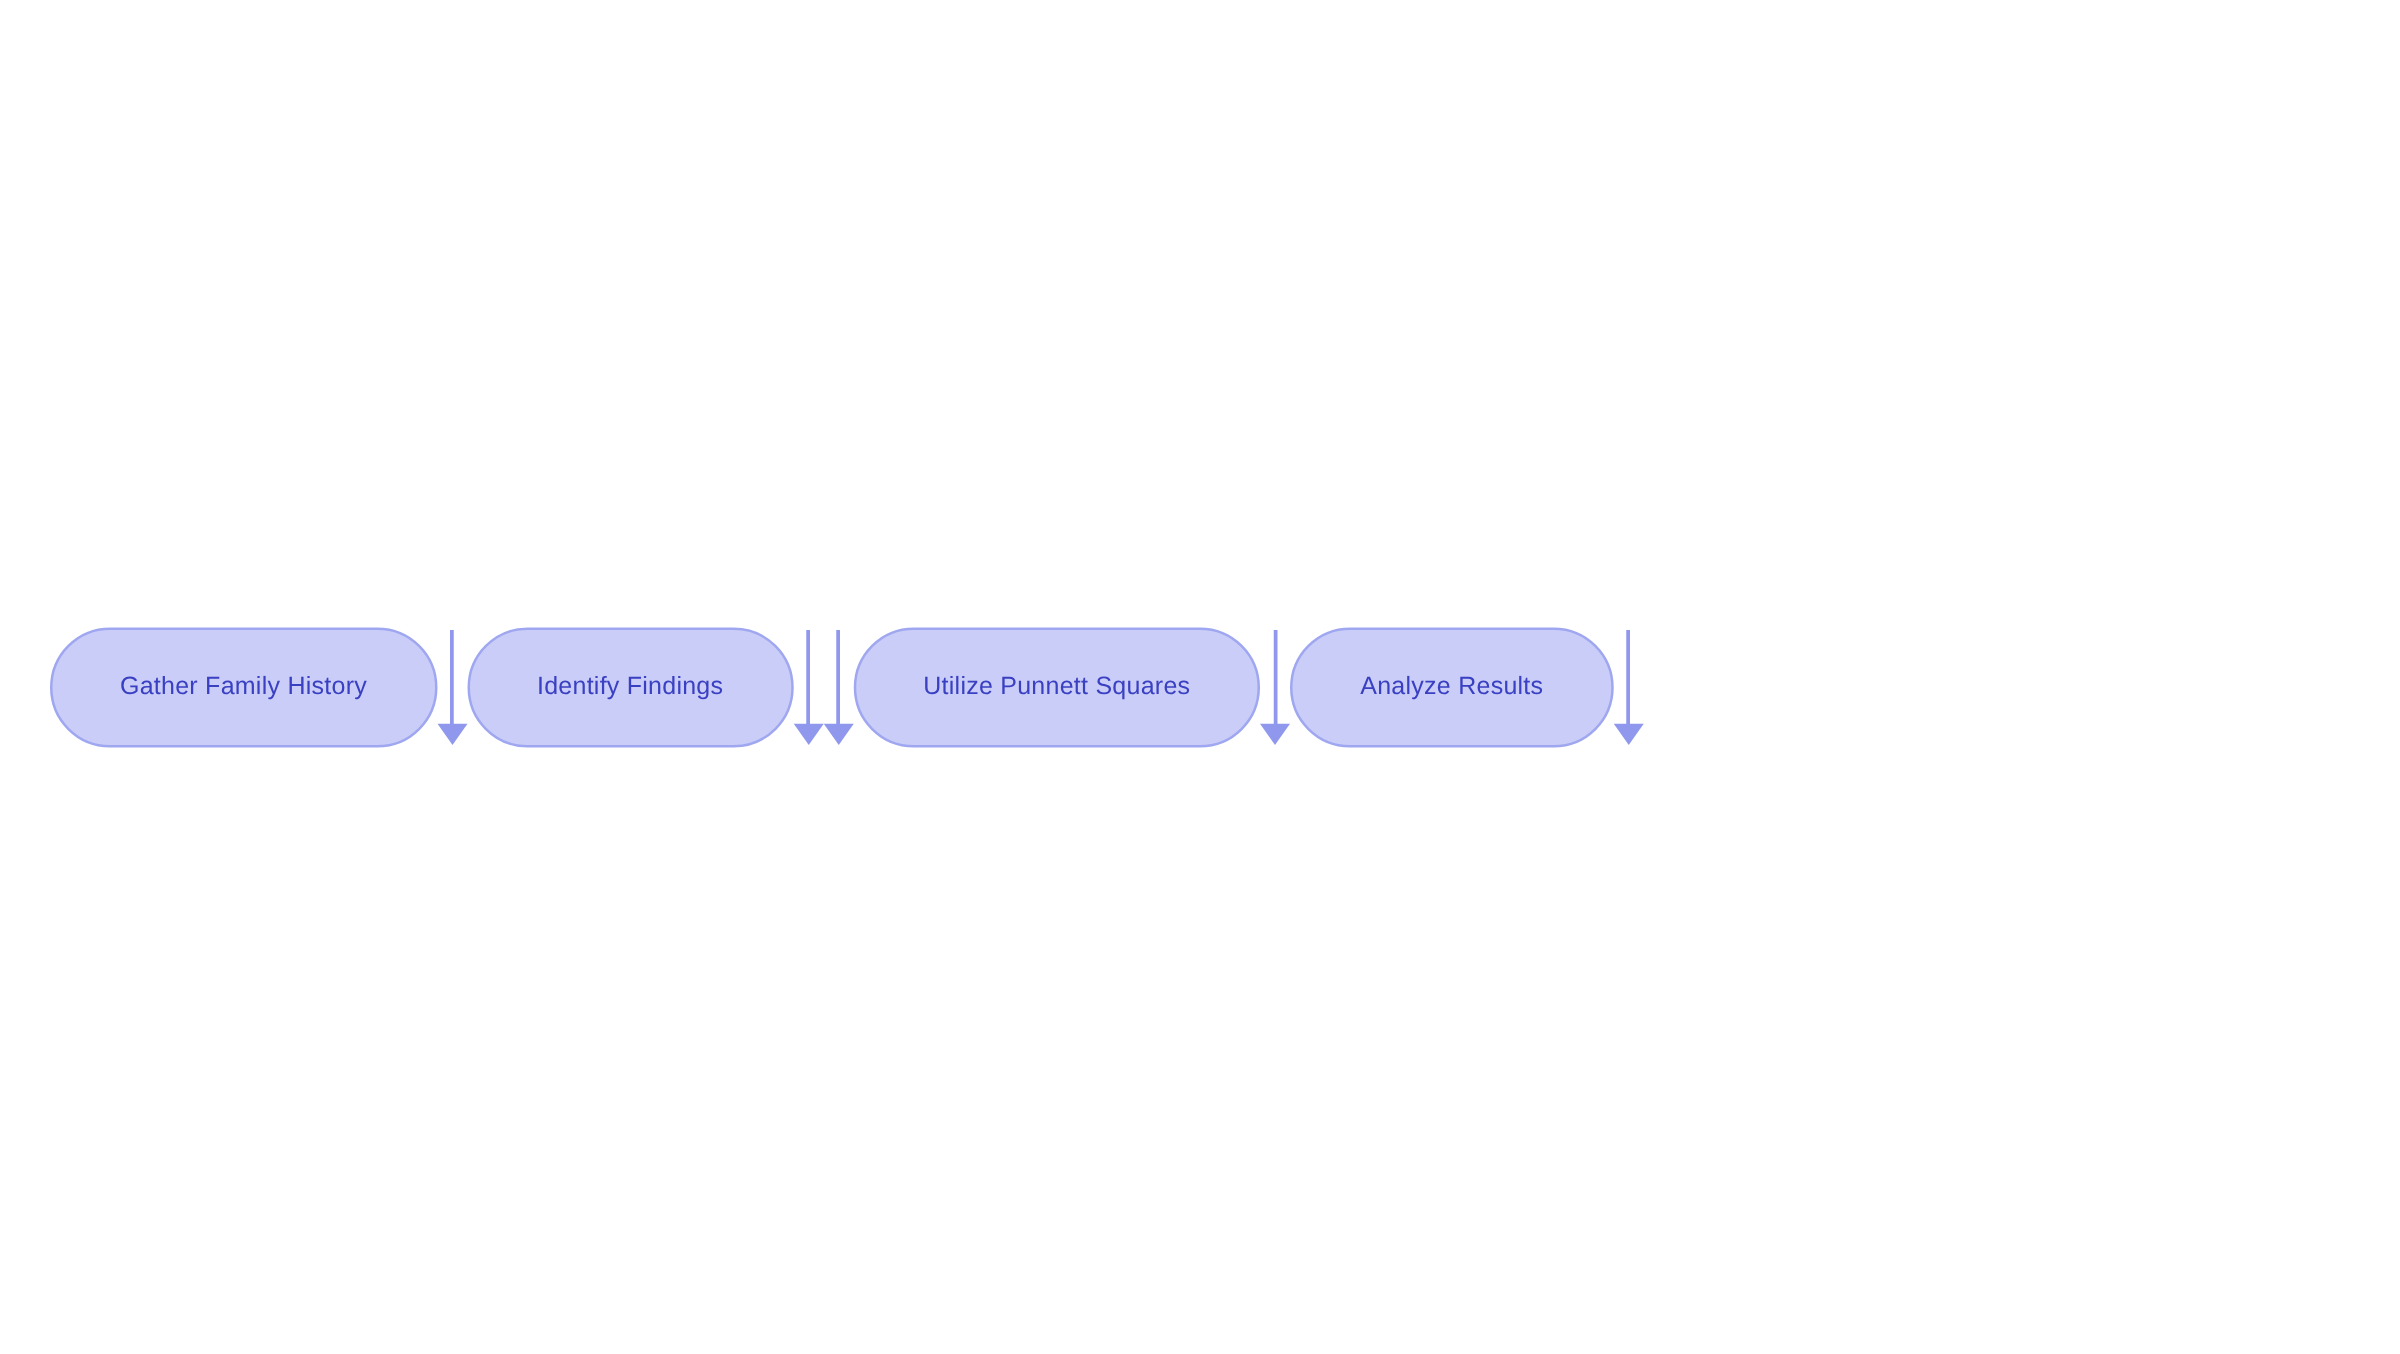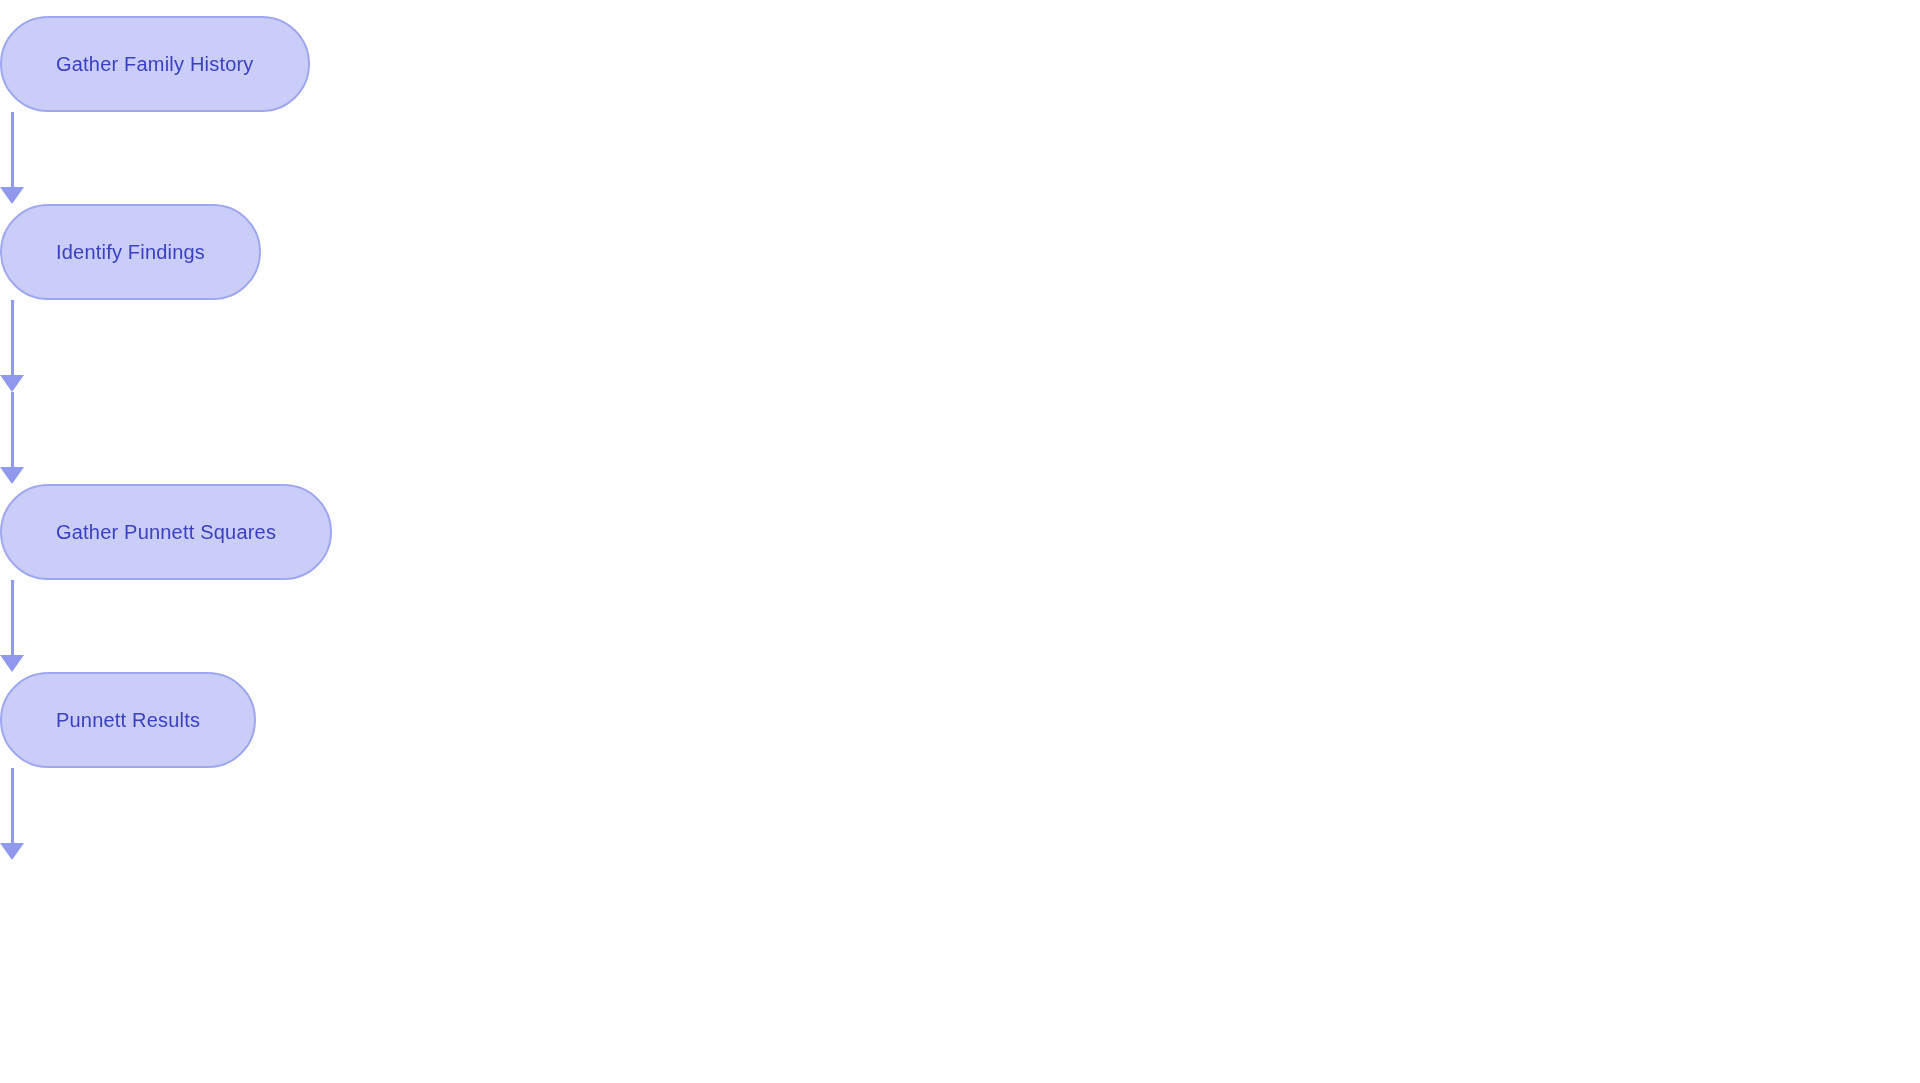--- a/index.html
+++ b/index.html
@@ -8,25 +8,26 @@
     background: #ffffff;
     width: 1920px;
     height: 1083px;
     overflow: hidden;
     font-family: "Liberation Sans", "DejaVu Sans", sans-serif;
   }
   .canvas {
     width: 1920px;
     height: 1083px;
     display: flex;
-    flex-direction: column;
-    align-items: flex-start;
+    flex-direction: row;
+    align-items: center;
     justify-content: flex-start;
     padding-top: 16px;
     box-sizing: border-box;
+    padding-left: 40px;
   }
   .node {
     height: 96px;
     box-sizing: border-box;
     display: inline-flex;
     align-items: center;
     justify-content: center;
     padding: 0 54px;
     border-radius: 48px;
     background: var(--node_fill, #cacdf7);
@@ -76,28 +77,28 @@
     <div class="arrow-line"></div>
     <div class="arrow-head"></div>
   </div>
 
 
   <div class="arrow">
     <div class="arrow-line"></div>
     <div class="arrow-head"></div>
   </div>
 
-  <div class="node">Gather Punnett Squares</div>
+  <div class="node">Utilize Punnett Squares</div>
 
   <div class="arrow">
     <div class="arrow-line"></div>
     <div class="arrow-head"></div>
   </div>
 
-  <div class="node">Punnett Results</div>
+  <div class="node">Analyze Results</div>
 
   <div class="arrow">
     <div class="arrow-line"></div>
     <div class="arrow-head"></div>
   </div>
 
 
 </div>
 
 </body></html>

